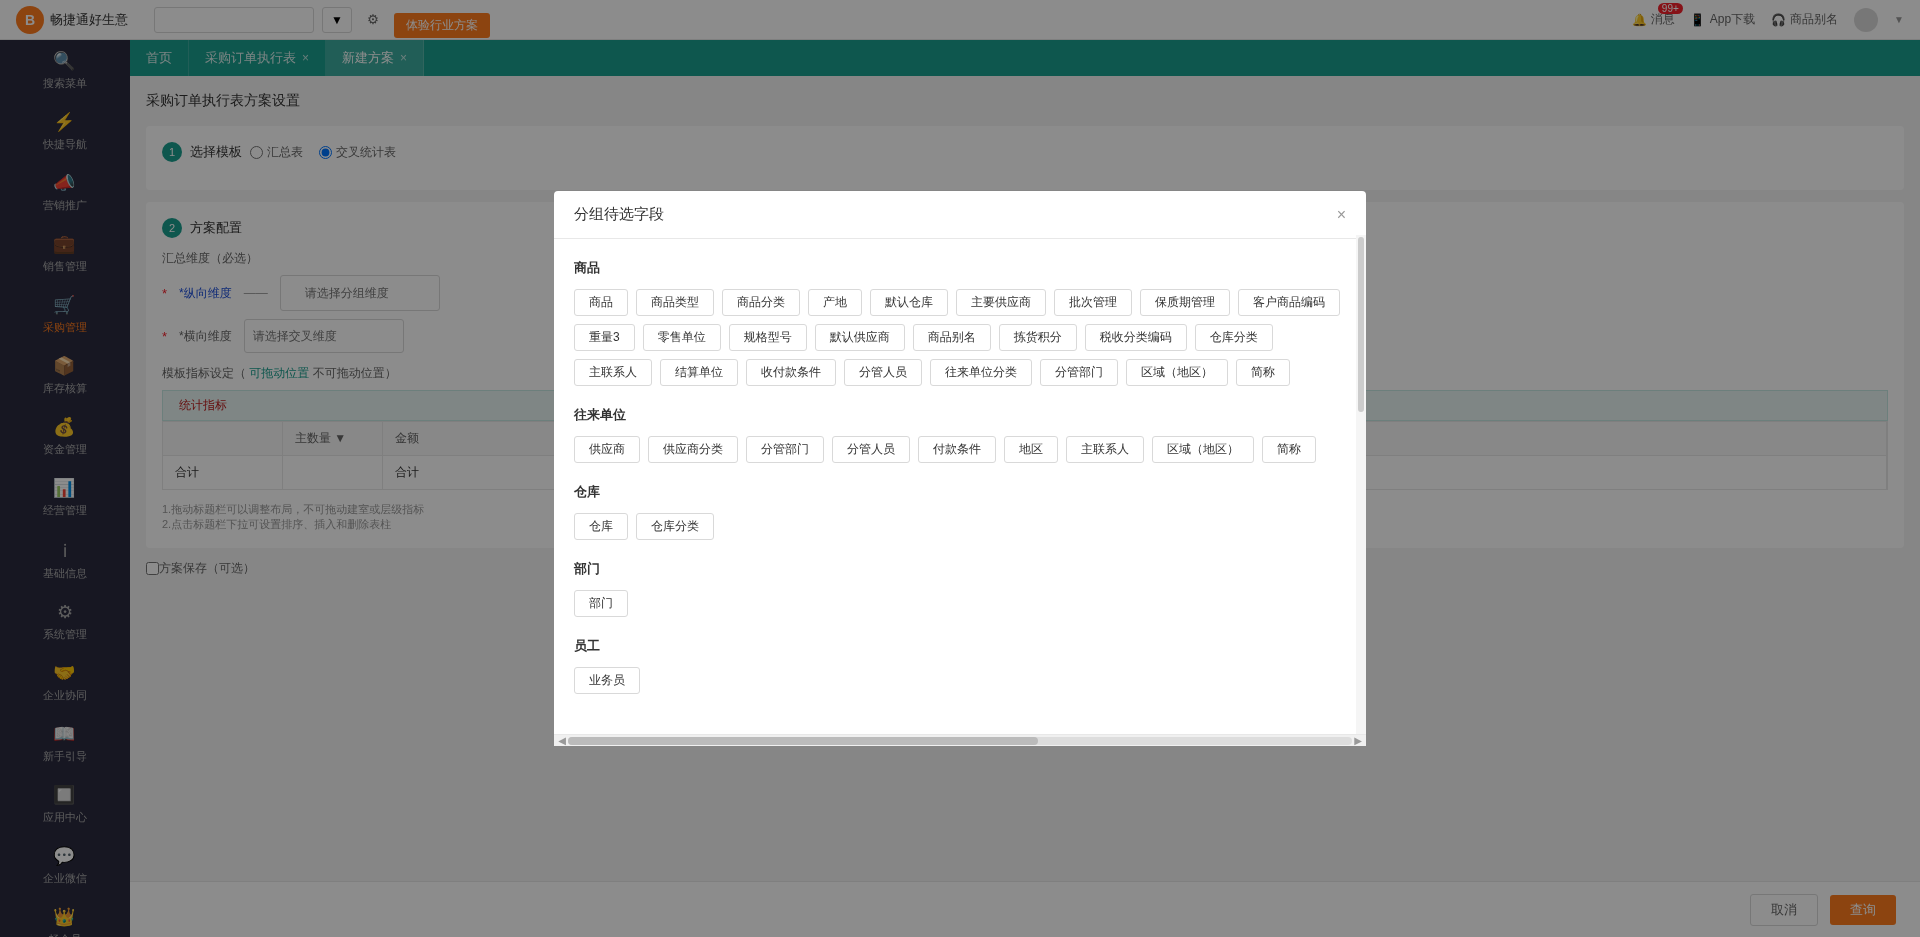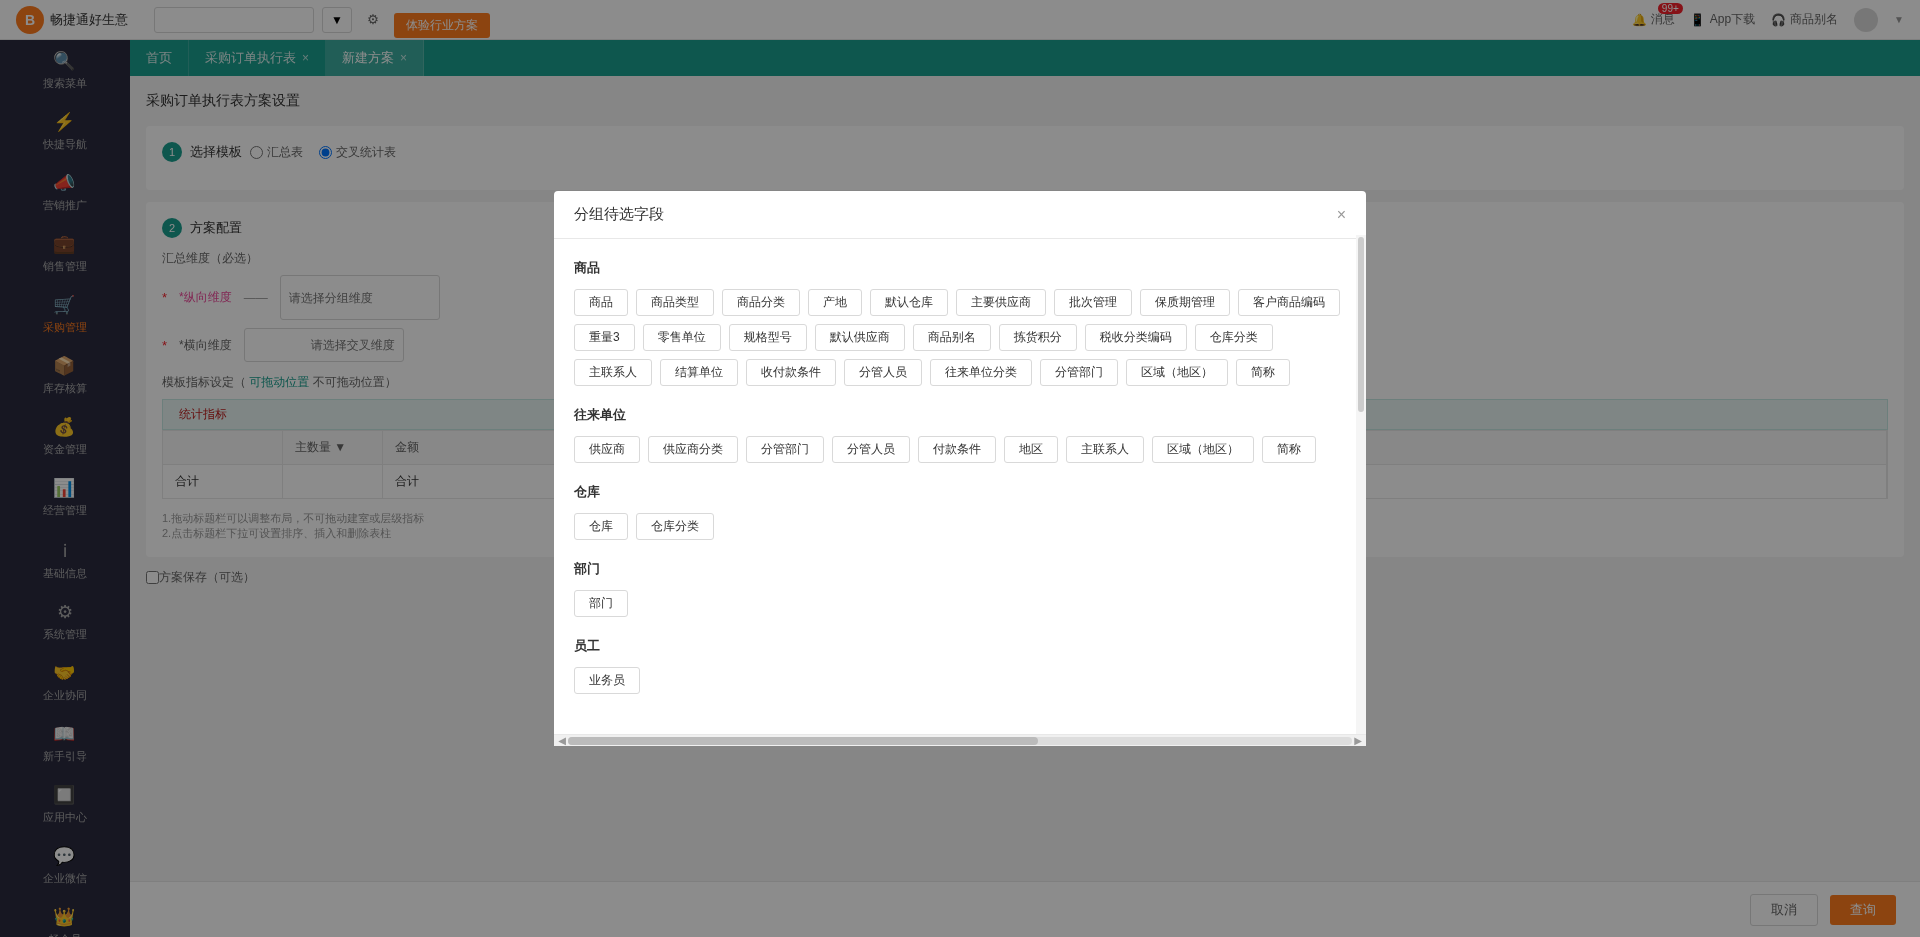--- a/index.html
+++ b/index.html
@@ -300,28 +300,28 @@
 
   <div class="form-section">
     <div class="step-label">
       <span class="step-num">2</span>
       <span>方案配置</span>
     </div>
     <div style="margin-bottom:12px;">
       <div style="font-size:12px;color:#666;margin-bottom:8px;">汇总维度（必选）</div>
       <div style="display:flex;align-items:center;gap:12px;margin-bottom:8px;">
         <span style="color:#f5222d;">*</span>
-        <span style="font-size:12px;color:#ec4899;">*纵向维度</span>
+        <span style="font-size:12px;color:#1d4ed8;">*纵向维度</span>
         <span style="color:#999;font-size:12px;">——</span>
-        <input type="text" style="width: 160px; height: 45px; border: 1px solid rgb(217, 217, 217); border-radius: 3px; padding: 0px 8px; font-size: 12px; color: rgb(187, 187, 187);" placeholder="请选择分组维度">
+        <input type="text" style="width: 160px; height: 36px; border: 1px solid rgb(217, 217, 217); border-radius: 3px; padding: 0px 24px; font-size: 12px; color: rgb(187, 187, 187);" placeholder="请选择分组维度">
       </div>
       <div style="display:flex;align-items:center;gap:12px;">
         <span style="color:#f5222d;">*</span>
         <span style="font-size:12px;color:#666;">*横向维度</span>
-        <input type="text" style="width: 160px; height: 28px; border: 1px solid rgb(217, 217, 217); border-radius: 3px; padding: 16px 8px; font-size: 12px; color: rgb(187, 187, 187); text-align: right;" placeholder="请选择交叉维度">
+        <input type="text" style="width: 160px; height: 28px; border: 1px solid rgb(217, 217, 217); border-radius: 3px; padding: 16px 8px; font-size: 12px; color: rgb(187, 187, 187);" placeholder="请选择交叉维度">
       </div>
     </div>
     <div style="font-size:12px;color:#666;margin-bottom:8px;">
       <span>模板指标设定（</span>
       <span style="color:#1a9e8e;">可拖动位置</span>
       <span>不可拖动位置）</span>
     </div>
     
     <div class="table-section">
       <div style="padding:6px 16px;background:#e8f5f3;font-size:12px;color:#b91c1c;border:1px solid #c5e8e2;font-family:Liberation Serif, serif;">

